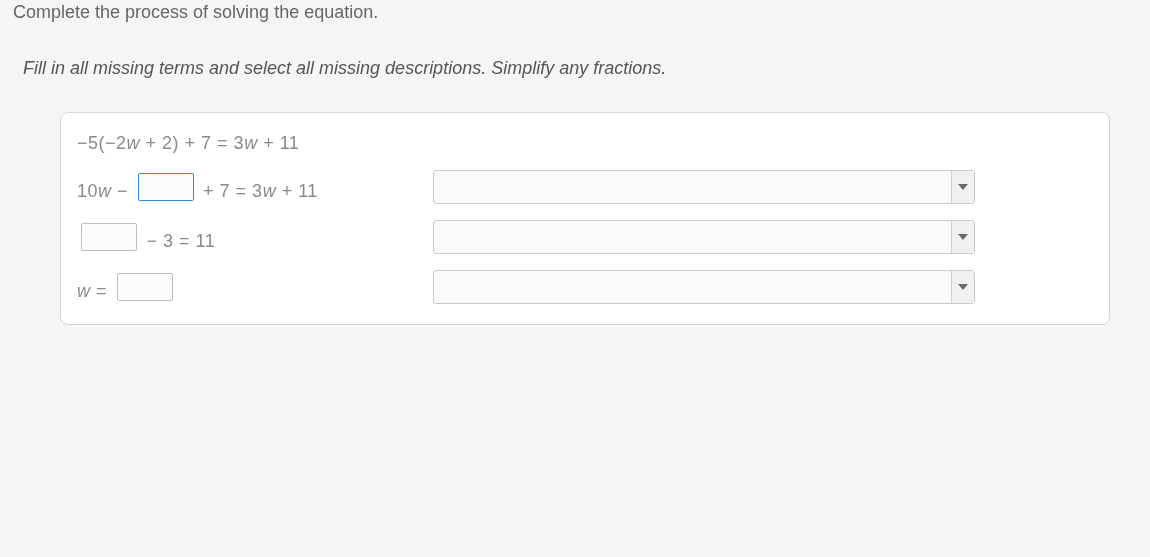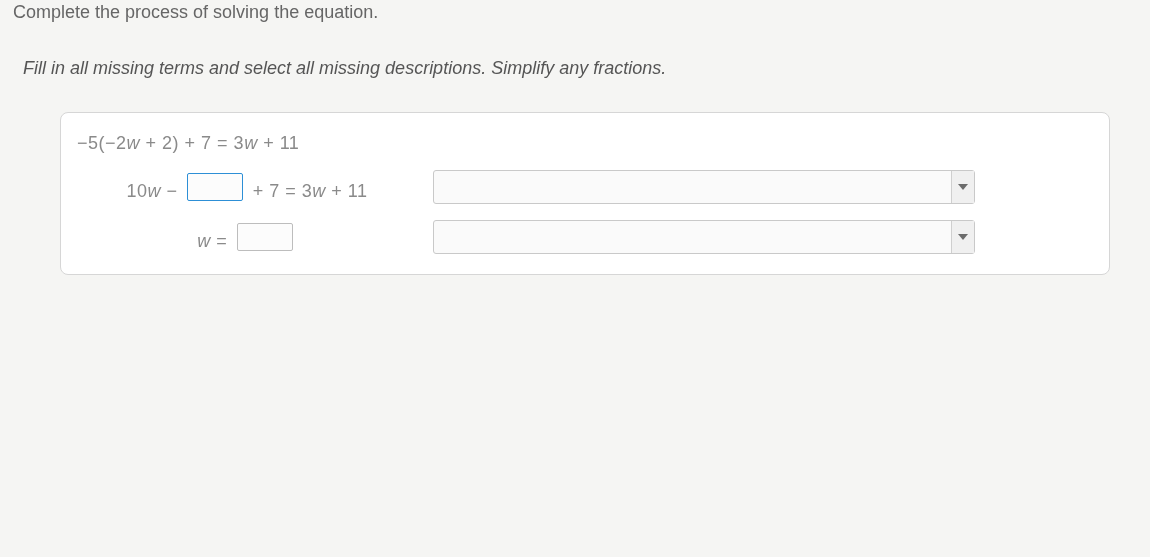--- a/index.html
+++ b/index.html
@@ -33,21 +33,21 @@
     .worksheet table {
       width: 100%;
       border-collapse: collapse;
     }
     .worksheet td {
       vertical-align: middle;
       padding: 8px 4px;
     }
     .eq-cell {
       width: 340px;
-      text-align: center;
+      text-align: left;
       color: #8a8a8a;
       font-family: Verdana, sans-serif;
       font-size: 18px;
       letter-spacing: 0.5px;
       padding-right: 12px !important;
     }
     .first-eq {
       text-align: left;
       padding-left: 4px !important;
     }
@@ -126,20 +126,34 @@
         <div class="dropdown">
           <span class="dropdown-text"></span>
           <div class="dropdown-btn">
                 <span class="caret"></span>
               </div>
         </div>
       </td>
     </tr>
 
 
+    <tr>
+      <td class="eq-cell">
+        <span class="mini-box"></span>
+        <span>− 3 = 11</span>
+      </td>
+      <td class="desc-cell">
+        <div class="dropdown">
+          <span class="dropdown-text"></span>
+          <div class="dropdown-btn">
+                <span class="caret"></span>
+              </div>
+        </div>
+      </td>
+    </tr>
 
 
     <tr>
       <td class="eq-cell">
         <span><span class="var">w</span> =</span>
         <span class="mini-box"></span>
       </td>
       <td class="desc-cell">
         <div class="dropdown">
           <span class="dropdown-text"></span>

